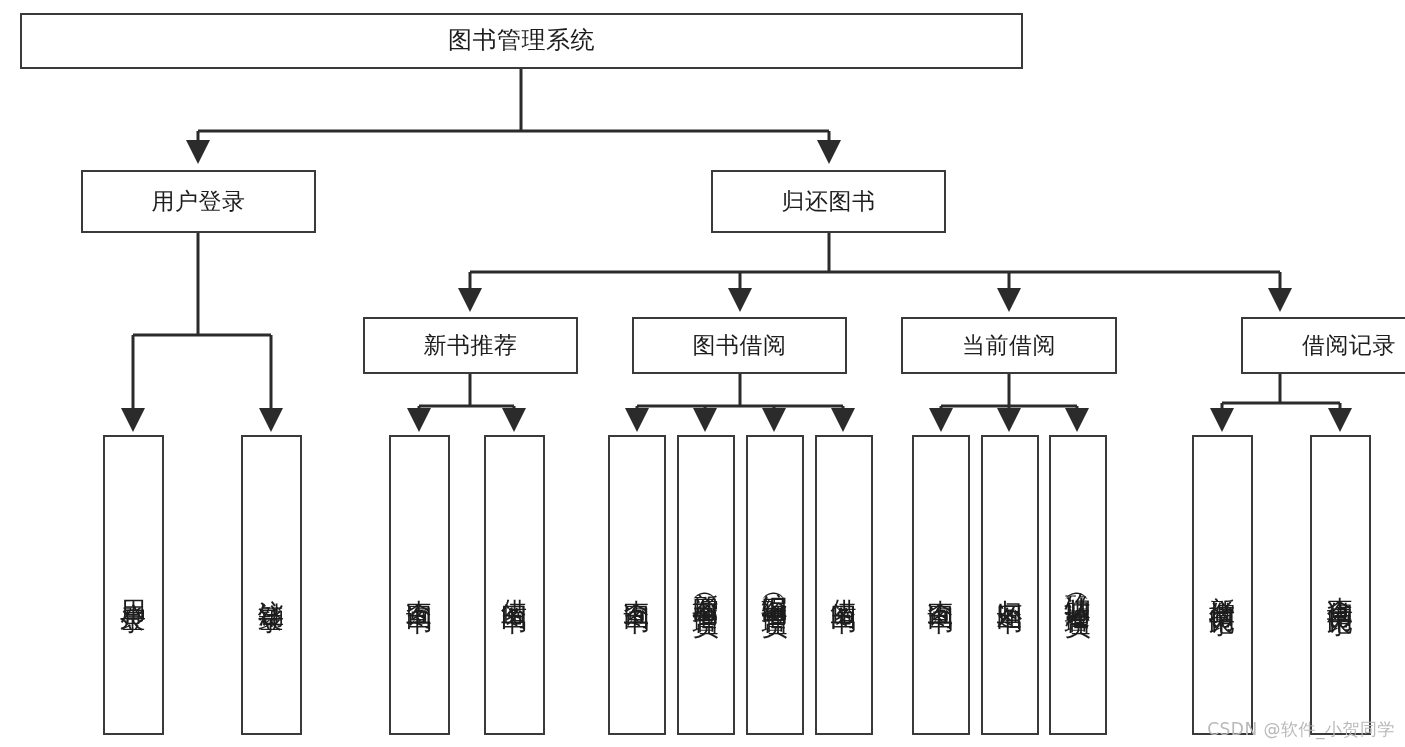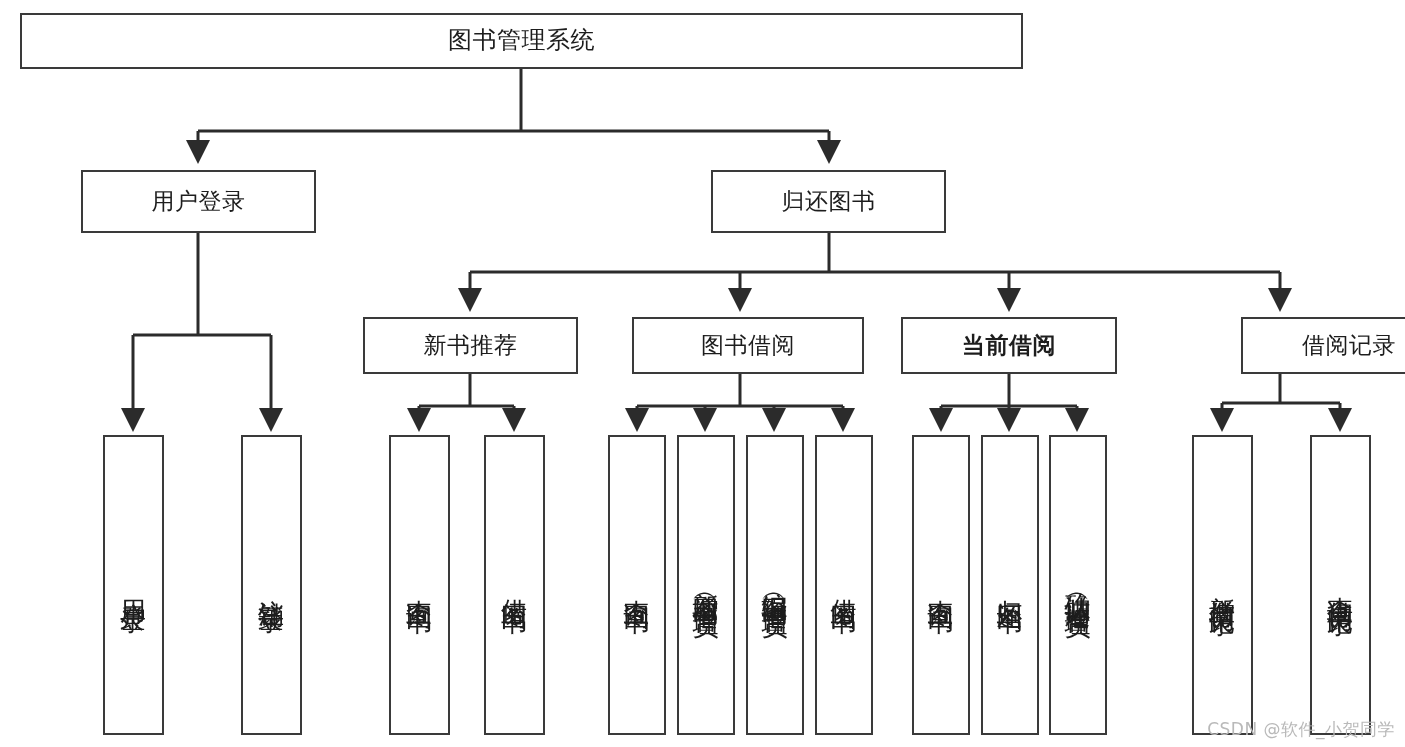--- a/index.html
+++ b/index.html
@@ -134,24 +134,24 @@
   <div class="node h" style="left:81px; top:170px; width:235px; height:63px;">
     <span class="label">用户登录</span>
   </div>
   <div class="node h" style="left:711px; top:170px; width:235px; height:63px;">
     <span class="label">归还图书</span>
   </div>
 
   <div class="node h" style="left:363px; top:317px; width:215px; height:57px;">
     <span class="label">新书推荐</span>
   </div>
-  <div class="node h" style="left:632px; top:317px; width:232px; height:57px;">
+  <div class="node h" style="left:632px; top:317px; width:215px; height:57px;">
     <span class="label">图书借阅</span>
   </div>
-  <div class="node h" style="left:901px; top:317px; width:216px; height:57px;font-weight:bold;">
+  <div class="node h" style="left:901px; top:317px; width:216px; height:57px;">
     <span class="label">当前借阅</span>
   </div>
   <div class="node h" style="left:1241px; top:317px; width:216px; height:57px;">
     <span class="label">借阅记录</span>
   </div>
 
   <div class="node v" style="left:103px; top:435px; width:61px; height:300px;">
     <span class="label">用户登录</span>
   </div>
   <div class="node v" style="left:241px; top:435px; width:61px; height:300px;">

